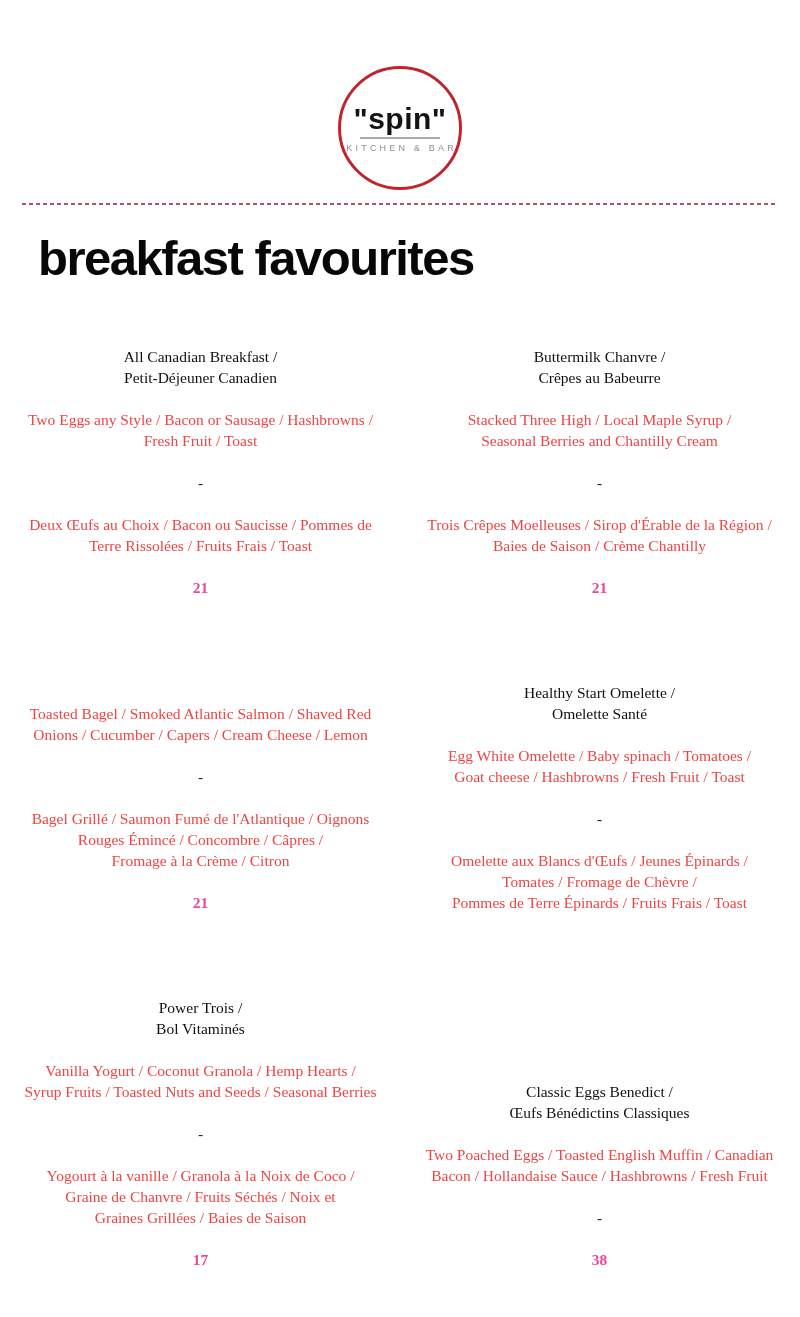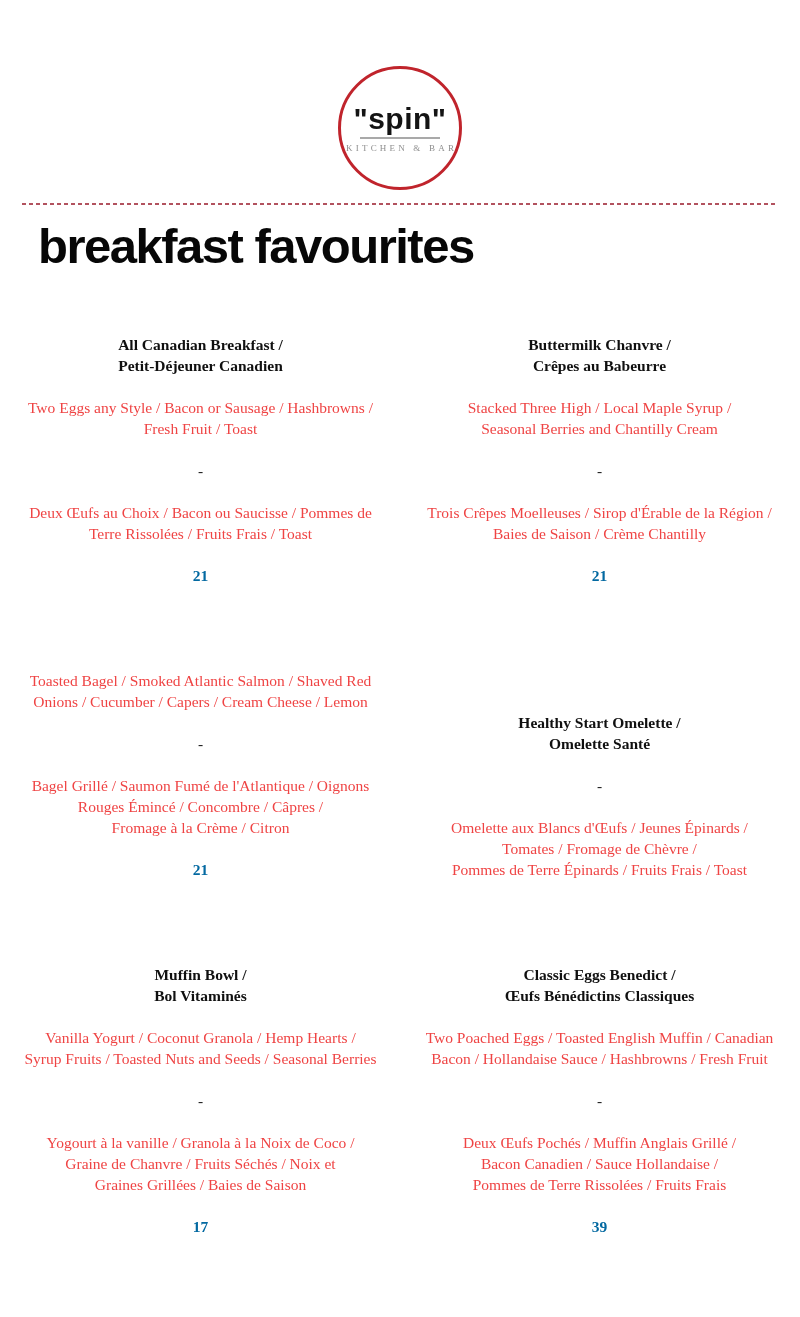--- a/index.html
+++ b/index.html
@@ -26,21 +26,21 @@
     font-family: "Liberation Sans", sans-serif;
     font-weight: 600;
     font-size: 30px;
     letter-spacing: 0.5px;
     color: #141414;
     line-height: 30px;
     white-space: nowrap;
   }
   .logo-rule { width: 80px; height: 2px; background: #a9a9a9; margin: 3px 0 4px; }
   .logo-tagline {
-    font-family: Liberation Serif, serif;
+    font-family: Liberation Sans, sans-serif;
     font-size: 9px;
     letter-spacing: 3.2px;
     color: #8e8e8e;
     white-space: nowrap;
     padding-left: 3.2px; 
   }
 
   
   .dashed-sep {
     height: 2px;
@@ -49,43 +49,43 @@
   }
   .dashed-sep.top { margin-top: 13px; }
 
   
   .page-title {
     font-family: "Liberation Sans", sans-serif;
     font-weight: bold;
     font-size: 49px;
     letter-spacing: -1.5px;
     color: #070707;
-    margin: 12px 0 0 38px;
+    margin: 24px 0 0 38px;
     line-height: 58px;
   }
 
   
   .menu-grid {
     margin: 38px 6px 0;
     display: grid;
     grid-template-columns: 1fr 1fr;
     column-gap: 10px;
     row-gap: 42px;
     align-items: end;
   }
   .menu-item {
     text-align: center;
     font-size: 15.5px;
     line-height: 21px;
     white-space: pre-line;
   }
-  .mi-title { font-weight: bold; color: #101010; }
+  .mi-title { font-weight: normal; color: #101010; }
   .mi-desc  { color: #ef4444; }
   .mi-div   { color: #1c1c1c; }
-  .mi-price { font-weight: 600; color: #0369a1; }
+  .mi-price { font-weight: 600; color: #ec4899; }
 </style>
 </head>
 <body>
 
 <div class="page">
 
   <div class="logo-wrap">
     <div class="logo-circle">
       <div class="logo-wordmark">"spin"</div>
       <div class="logo-rule"></div>
@@ -127,45 +127,44 @@
       <div class="mi-div">-</div>
       <div class="mi-desc">Bagel Grillé / Saumon Fumé de l'Atlantique / Oignons
 Rouges Émincé / Concombre / Câpres /
 Fromage à la Crème / Citron</div>
       <div class="mi-price">21</div>
     </div>
 
     <div class="menu-item">
       <div class="mi-title">Healthy Start Omelette /
 Omelette Santé</div>
+      <div class="mi-desc">Egg White Omelette / Baby spinach / Tomatoes /
+Goat cheese / Hashbrowns / Fresh Fruit / Toast</div>
       <div class="mi-div">-</div>
       <div class="mi-desc">Omelette aux Blancs d'Œufs / Jeunes Épinards /
 Tomates / Fromage de Chèvre /
 Pommes de Terre Épinards / Fruits Frais / Toast</div>
     </div>
 
     <div class="menu-item">
-      <div class="mi-title">Muffin Bowl /
+      <div class="mi-title">Power Trois /
 Bol Vitaminés</div>
       <div class="mi-desc">Vanilla Yogurt / Coconut Granola / Hemp Hearts /
 Syrup Fruits / Toasted Nuts and Seeds / Seasonal Berries</div>
       <div class="mi-div">-</div>
       <div class="mi-desc">Yogourt à la vanille / Granola à la Noix de Coco /
 Graine de Chanvre / Fruits Séchés / Noix et
 Graines Grillées / Baies de Saison</div>
       <div class="mi-price">17</div>
     </div>
 
     <div class="menu-item">
       <div class="mi-title">Classic Eggs Benedict /
 Œufs Bénédictins Classiques</div>
       <div class="mi-desc">Two Poached Eggs / Toasted English Muffin / Canadian
 Bacon / Hollandaise Sauce / Hashbrowns / Fresh Fruit</div>
       <div class="mi-div">-</div>
-      <div class="mi-desc">Deux Œufs Pochés / Muffin Anglais Grillé /
-Bacon Canadien / Sauce Hollandaise /
-Pommes de Terre Rissolées / Fruits Frais</div>
-      <div class="mi-price">39</div>
+      <div class="mi-price">38</div>
     </div>
 
   </div>
 
 </div>
 
 </body></html>

